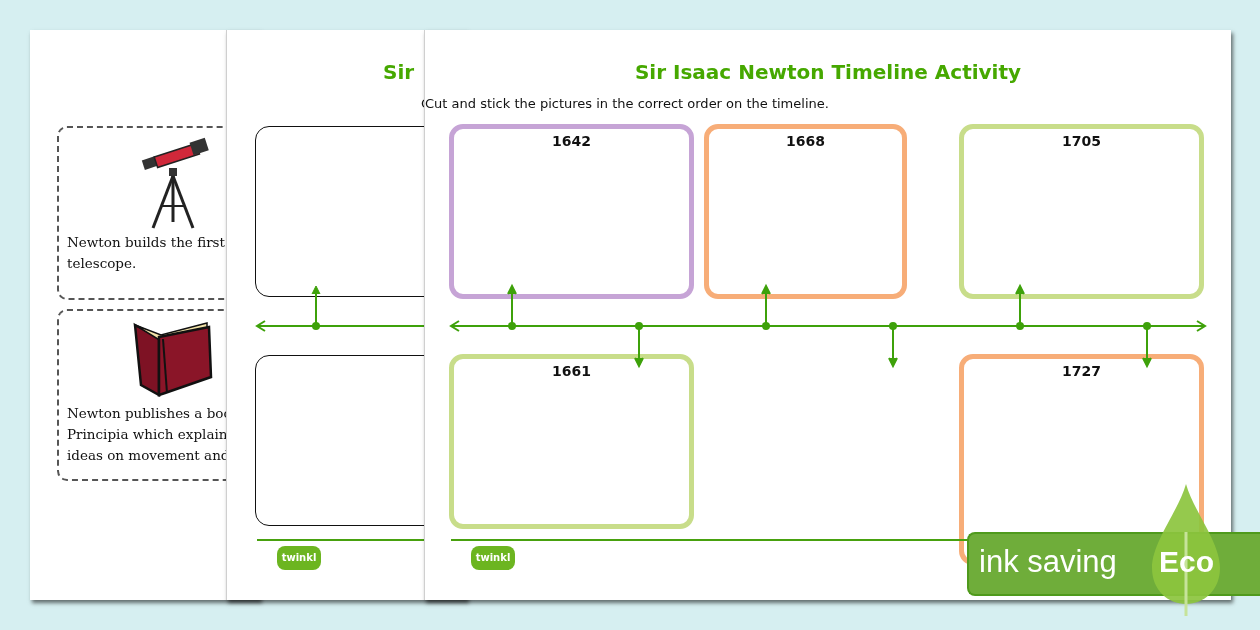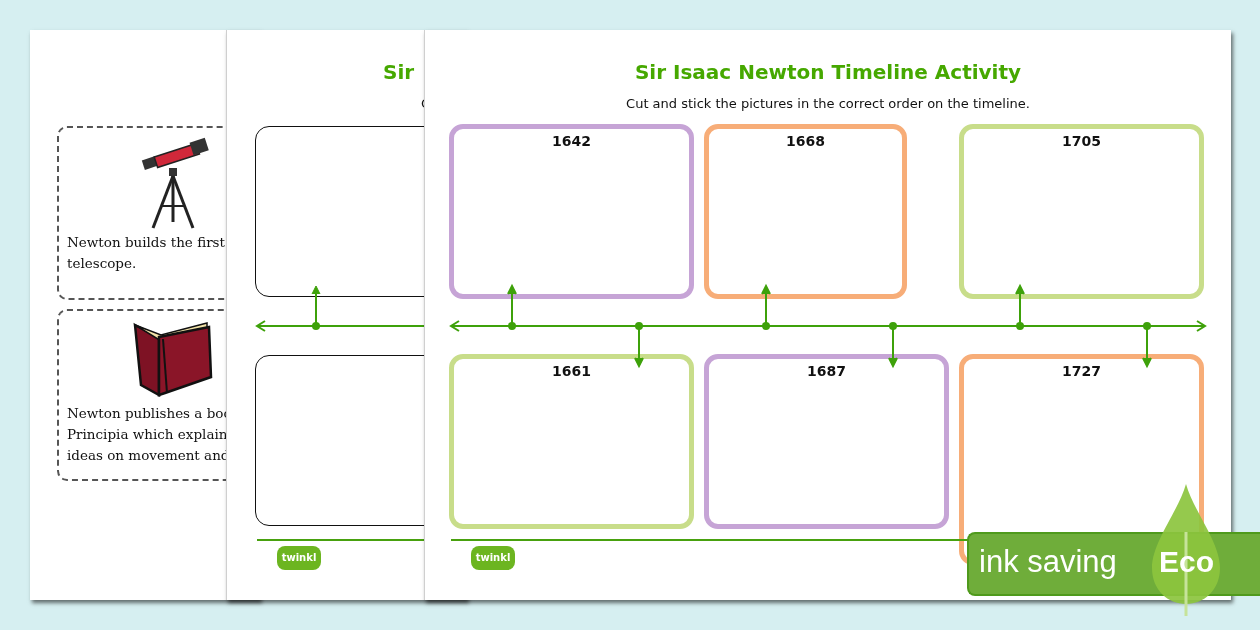--- a/index.html
+++ b/index.html
@@ -74,37 +74,34 @@
     <line x1="89" y1="46" x2="89" y2="8" stroke="#3ea10a" stroke-width="2"></line>
     <polyline points="85,14 89,6 93,14" fill="#3ea10a" stroke="#3ea10a" stroke-width="1"></polyline>
     <circle cx="89" cy="46" r="4" fill="#3ea10a"></circle>
   </svg>
   <div class="footer-line" style="left:30px;top:509px;width:210px;"></div>
   <div class="twinkl" style="left:30px;top:516px;">twinkl</div>
 </div>
 
 <div class="page" id="page3">
   <div class="title" style="left:0;right:0;top:30px;text-align:center;">Sir Isaac Newton Timeline Activity</div>
-  <div class="subtitle" style="left:0;right:0;top:66px;text-align:center;">Cut and stick the pictures in the correct order on the timeline.</div>
+  <div class="subtitle" style="left:0;right:0;top:66px;">Cut and stick the pictures in the correct order on the timeline.</div>
 
   <div class="box purple" style="left:24px;top:94px;width:245px;height:175px;">
     <div class="year">1642</div>
   </div>
   <div class="box orange" style="left:279px;top:94px;width:203px;height:175px;">
     <div class="year">1668</div>
   </div>
   <div class="box lgreen" style="left:534px;top:94px;width:245px;height:175px;">
     <div class="year">1705</div>
   </div>
 
   <div class="box lgreen" style="left:24px;top:324px;width:245px;height:175px;">
     <div class="year">1661</div>
-  </div>
-  <div class="box purple" style="left:279px;top:324px;width:245px;height:175px;">
-    <div class="year">1687</div>
   </div>
   <div class="box orange" style="left:534px;top:324px;width:245px;height:211px;padding-left:11px;">
     <div class="year">1727</div>
   </div>
 
   <svg style="position:absolute;left:0;top:250px;" width="806" height="90" viewBox="0 0 806 90">
     <line x1="26" y1="46" x2="780" y2="46" stroke="#3ea10a" stroke-width="2"></line>
     <polyline points="34,41 26,46 34,51" fill="none" stroke="#3ea10a" stroke-width="2"></polyline>
     <polyline points="772,41 780,46 772,51" fill="none" stroke="#3ea10a" stroke-width="2"></polyline>
 

